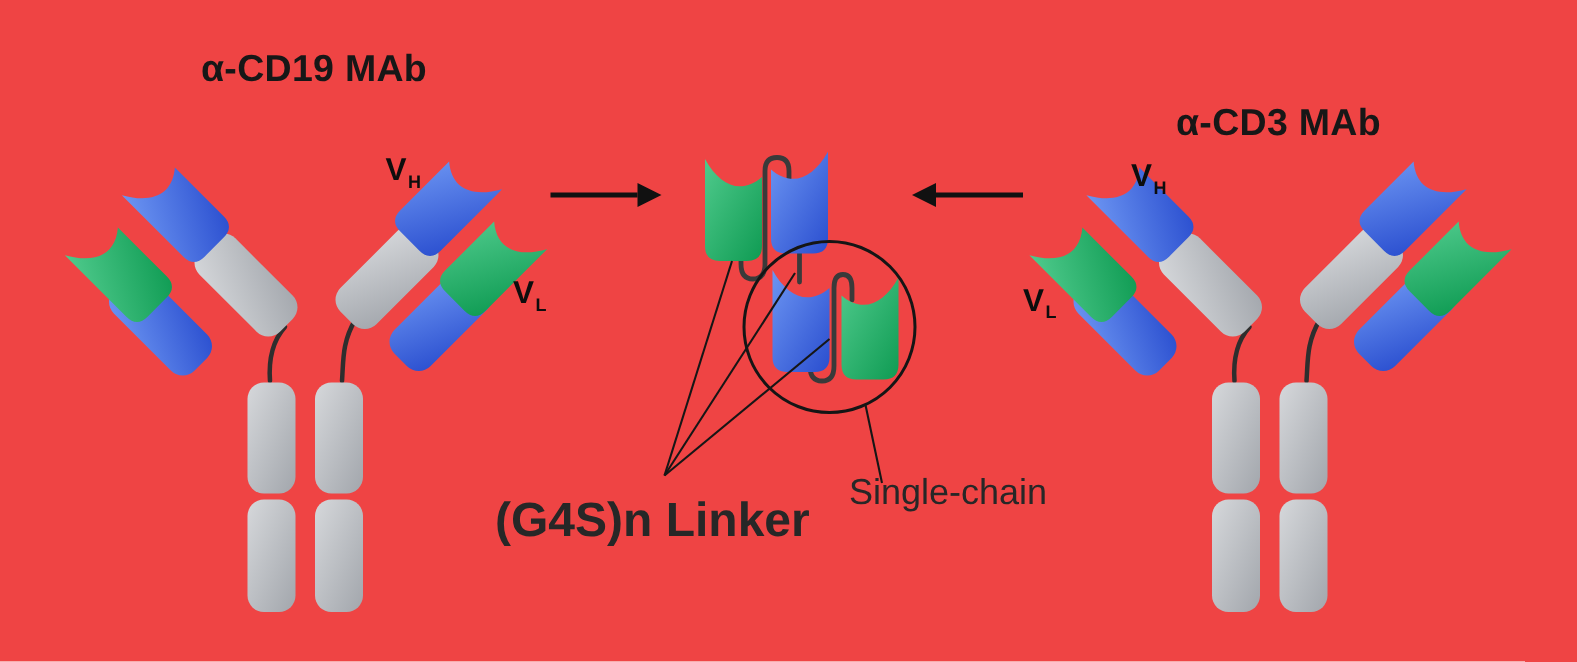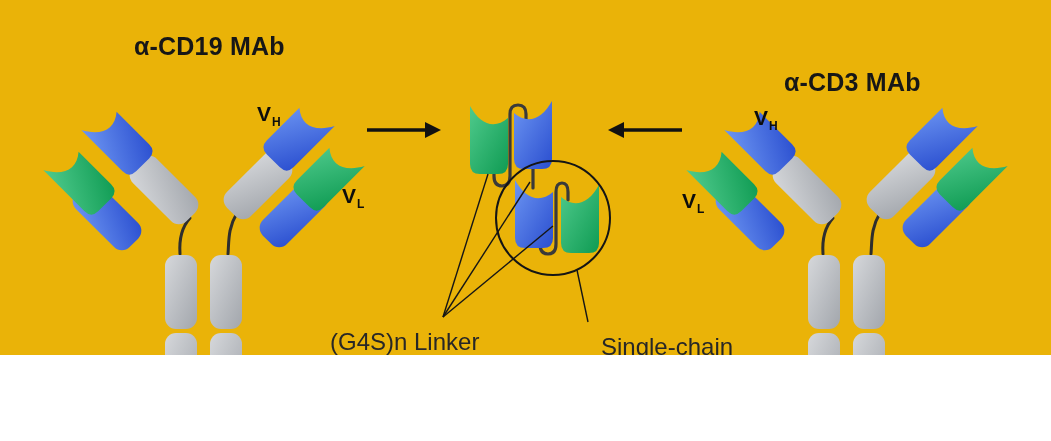--- a/index.html
+++ b/index.html
@@ -1,28 +1,28 @@
 <!DOCTYPE html>
 <html><head>
 <meta charset="utf-8">
 <style>
   html,body{margin:0;padding:0;background:#ffffff;}
   .stage{
     position:relative;
-    width:1051px;height:355px;
-    background:#eab308;
+    width:1051px;height:441px;
+    background:#ef4444;
     font-family:"Liberation Sans", sans-serif;
     overflow:hidden;
   }
   .stage svg{position:absolute;left:0;top:0;}
   .lbl{position:absolute;white-space:nowrap;color:#1a1a1a;}
   .title{font-size:25px;font-weight:bold;letter-spacing:.2px;color:#171717;}
   .vlabel{font-size:21px;font-weight:bold;color:#0d0d0d;text-align:right;}
   .vlabel .sub{font-size:12px;font-weight:bold;position:relative;top:5px;margin-left:1px;}
-  .ann{font-size:24px;font-weight:400;color:#272727;}
+  .ann{font-size:32px;font-weight:700;color:#272727;}
   .ann2{font-size:24px;font-weight:400;color:#272727;line-height:33px;}
 </style>
 </head>
 <body>
 
 <div class="stage">
 
   <svg width="1051" height="441" viewBox="0 0 1051 441">
     <defs>
       <linearGradient id="gBlue" x1="0" y1="0" x2="1" y2="1">
@@ -116,17 +116,17 @@
   <div class="lbl title" style="left:784px;top:32px;margin-top:36px;">α-CD3 MAb</div>
 
   <div class="lbl vlabel" style="left:257px;top:102px;"><span>V</span><span class="sub">H</span></div>
   <div class="lbl vlabel" style="left:342px;top:184px;"><span>V</span><span class="sub">L</span></div>
 
   <div class="lbl vlabel" style="left:754px;top:106px;"><span>V</span><span class="sub">H</span></div>
   <div class="lbl vlabel" style="left:682px;top:189px;"><span>V</span><span class="sub">L</span></div>
 
   <div class="lbl ann" style="left:330px;top:328px;">(G4S)n Linker</div>
 
-  <div class="lbl ann2" style="left:566px;top:330px;margin-left:35px;">
+  <div class="lbl ann2" style="left:566px;top:312px;">
     <div>Single-chain</div>
   </div>
 
 </div>
 
 </body></html>

